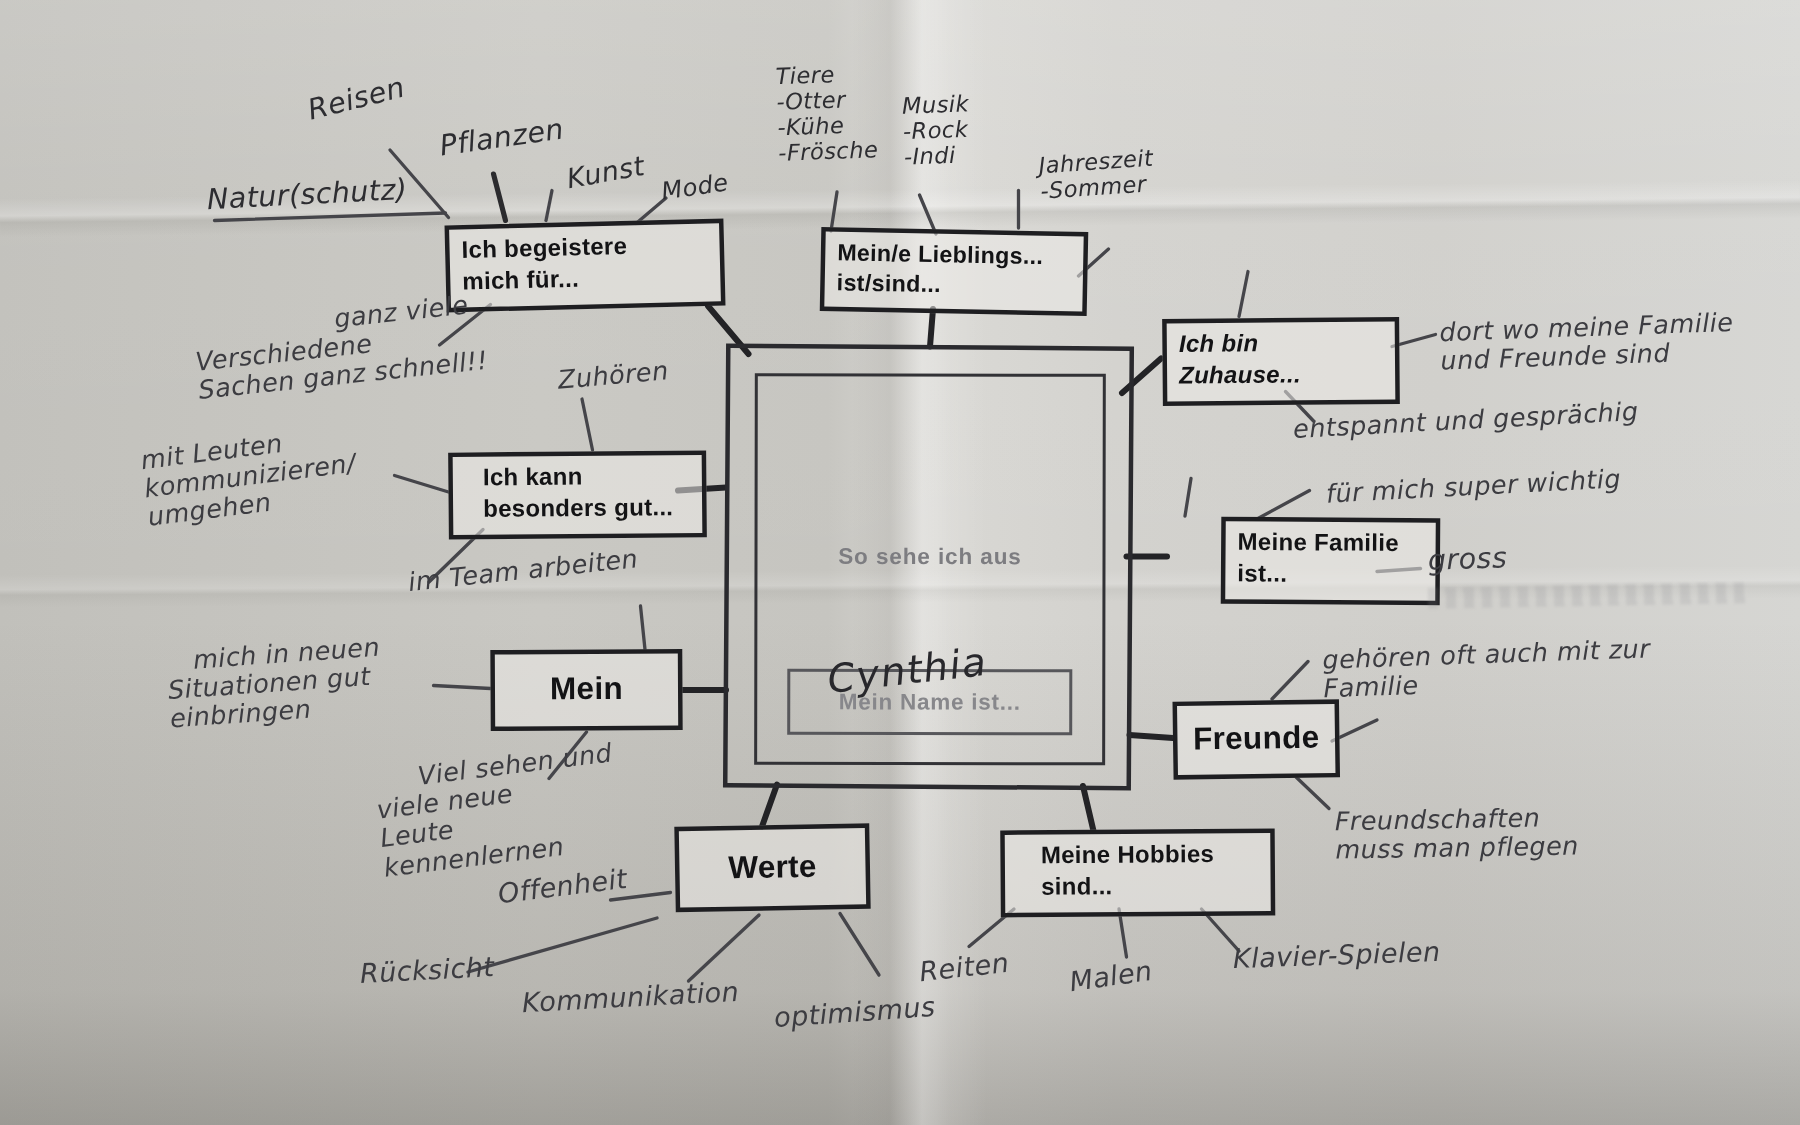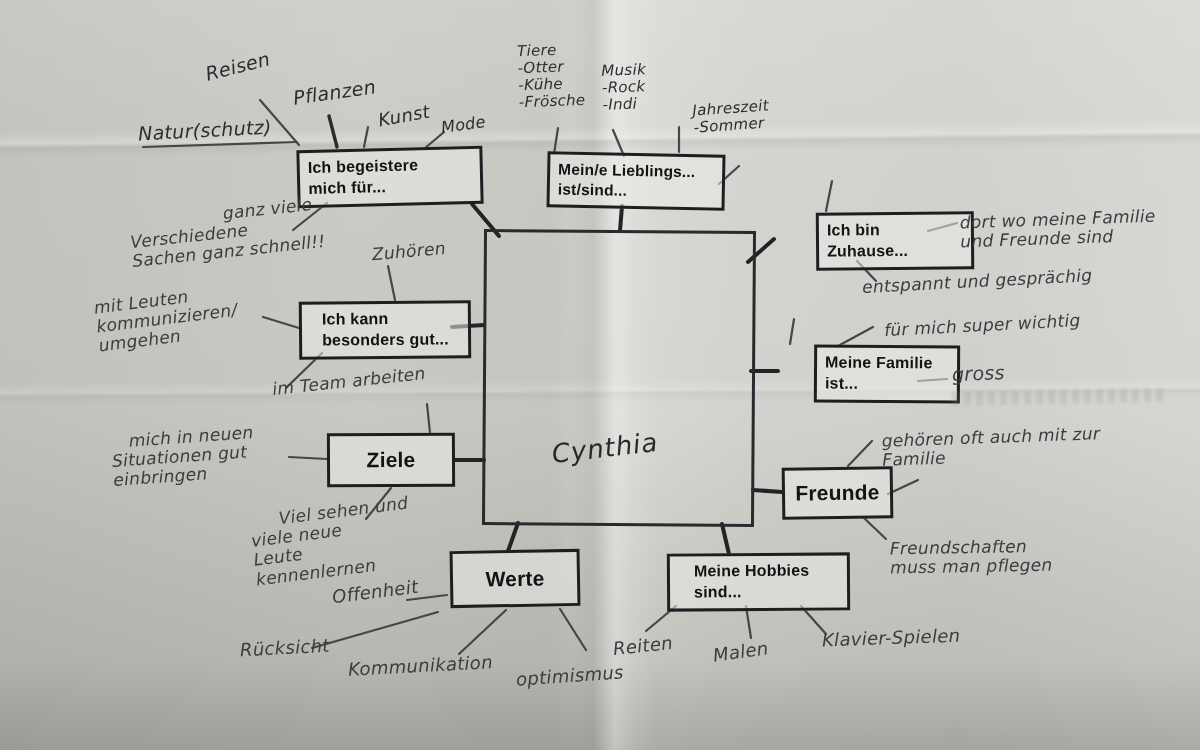--- a/index.html
+++ b/index.html
@@ -95,36 +95,42 @@
     <line class="pwire" x1="438" y1="612" x2="312" y2="648"></line>
     <line class="pwire" x1="427" y1="404" x2="430" y2="433"></line>
     <line class="pwire" x1="289" y1="457" x2="327" y2="459"></line>
     <line class="pwire" x1="391" y1="488" x2="366" y2="519"></line>
     <line class="pwire" x1="388" y1="266" x2="395" y2="300"></line>
     <line class="pwire" x1="263" y1="317" x2="299" y2="328"></line>
     <line class="pwire" x1="322" y1="353" x2="286" y2="388"></line>
   </svg>
 
   <div class="center-outer">
+    <div class="center-inner">
+      <div class="photo-label">So sehe ich aus</div>
+      <div class="name-box">
+        <span>Mein Name ist...</span>
+      </div>
+    </div>
     <div class="written-name">Cynthia</div>
   </div>
 
   <div class="pbox" style="left:297px;top:148px;width:164px;transform:rotate(-1.4deg);">Ich begeistere
 mich für...</div>
   <div class="pbox" style="left:547px;top:153px;width:156px;transform:rotate(1.1deg);font-size:15.5px;">Mein/e Lieblings...
 ist/sind...</div>
-  <div class="pbox" style="left:816px;top:212px;width:136px;transform:rotate(-0.5deg);">Ich bin
+  <div class="pbox" style="left:775px;top:212px;width:136px;transform:rotate(-0.5deg);font-style:italic;">Ich bin
 Zuhause...</div>
   <div class="pbox" style="left:778px;top:345px;width:124px;transform:rotate(0.4deg);margin-left:36px;">Meine Familie
 ist...</div>
   <div class="pbox big" style="left:782px;top:467px;width:105px;height:46px;transform:rotate(-0.8deg);">Freunde</div>
   <div class="pbox" style="left:667px;top:553px;width:145px;transform:rotate(-0.4deg);padding-left:24px;">Meine Hobbies
 sind...</div>
   <div class="pbox big" style="left:450px;top:550px;width:124px;height:51px;transform:rotate(-1deg);">Werte</div>
-  <div class="pbox big" style="left:327px;top:433px;width:122px;height:48px;transform:rotate(-0.3deg);">Ziele</div>
+  <div class="pbox big" style="left:327px;top:433px;width:122px;height:48px;transform:rotate(-0.3deg);">Mein</div>
   <div class="pbox" style="left:299px;top:301px;width:138px;transform:rotate(-0.5deg);padding-left:20px;">Ich kann
 besonders gut...</div>
 
   <div class="hand dark" style="left:205px;top:56px;font-size:19px;transform:rotate(-14deg);">Reisen</div>
   <div class="hand dark" style="left:293px;top:82px;font-size:19px;transform:rotate(-8deg);">Pflanzen</div>
   <div class="hand dark" style="left:378px;top:106px;font-size:18px;transform:rotate(-10deg);">Kunst</div>
   <div class="hand dark" style="left:441px;top:116px;font-size:16px;transform:rotate(-8deg);">Mode</div>
   <div class="hand dark" style="left:138px;top:120px;font-size:19px;transform:rotate(-3deg);">Natur(schutz)</div>
   <div class="hand dark" style="left:518px;top:42px;font-size:15px;transform:rotate(-2deg);">Tiere
 -Otter

